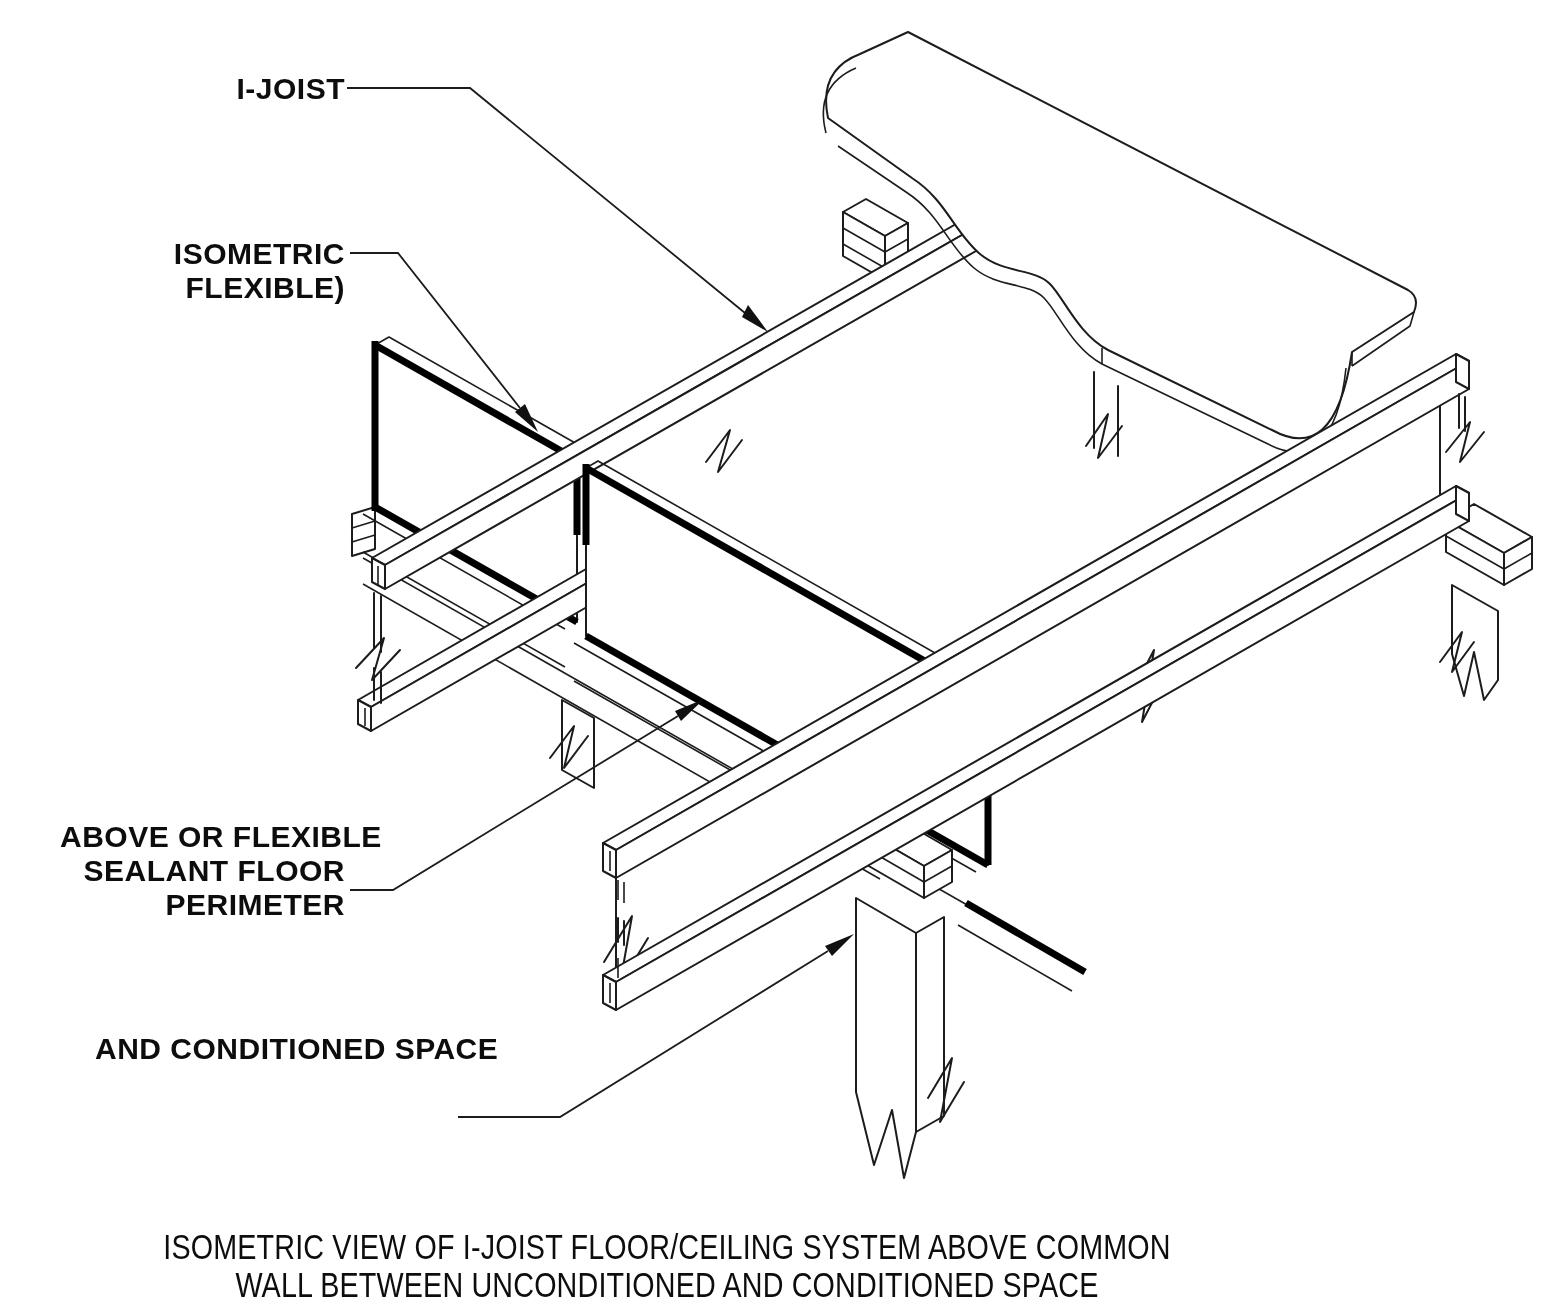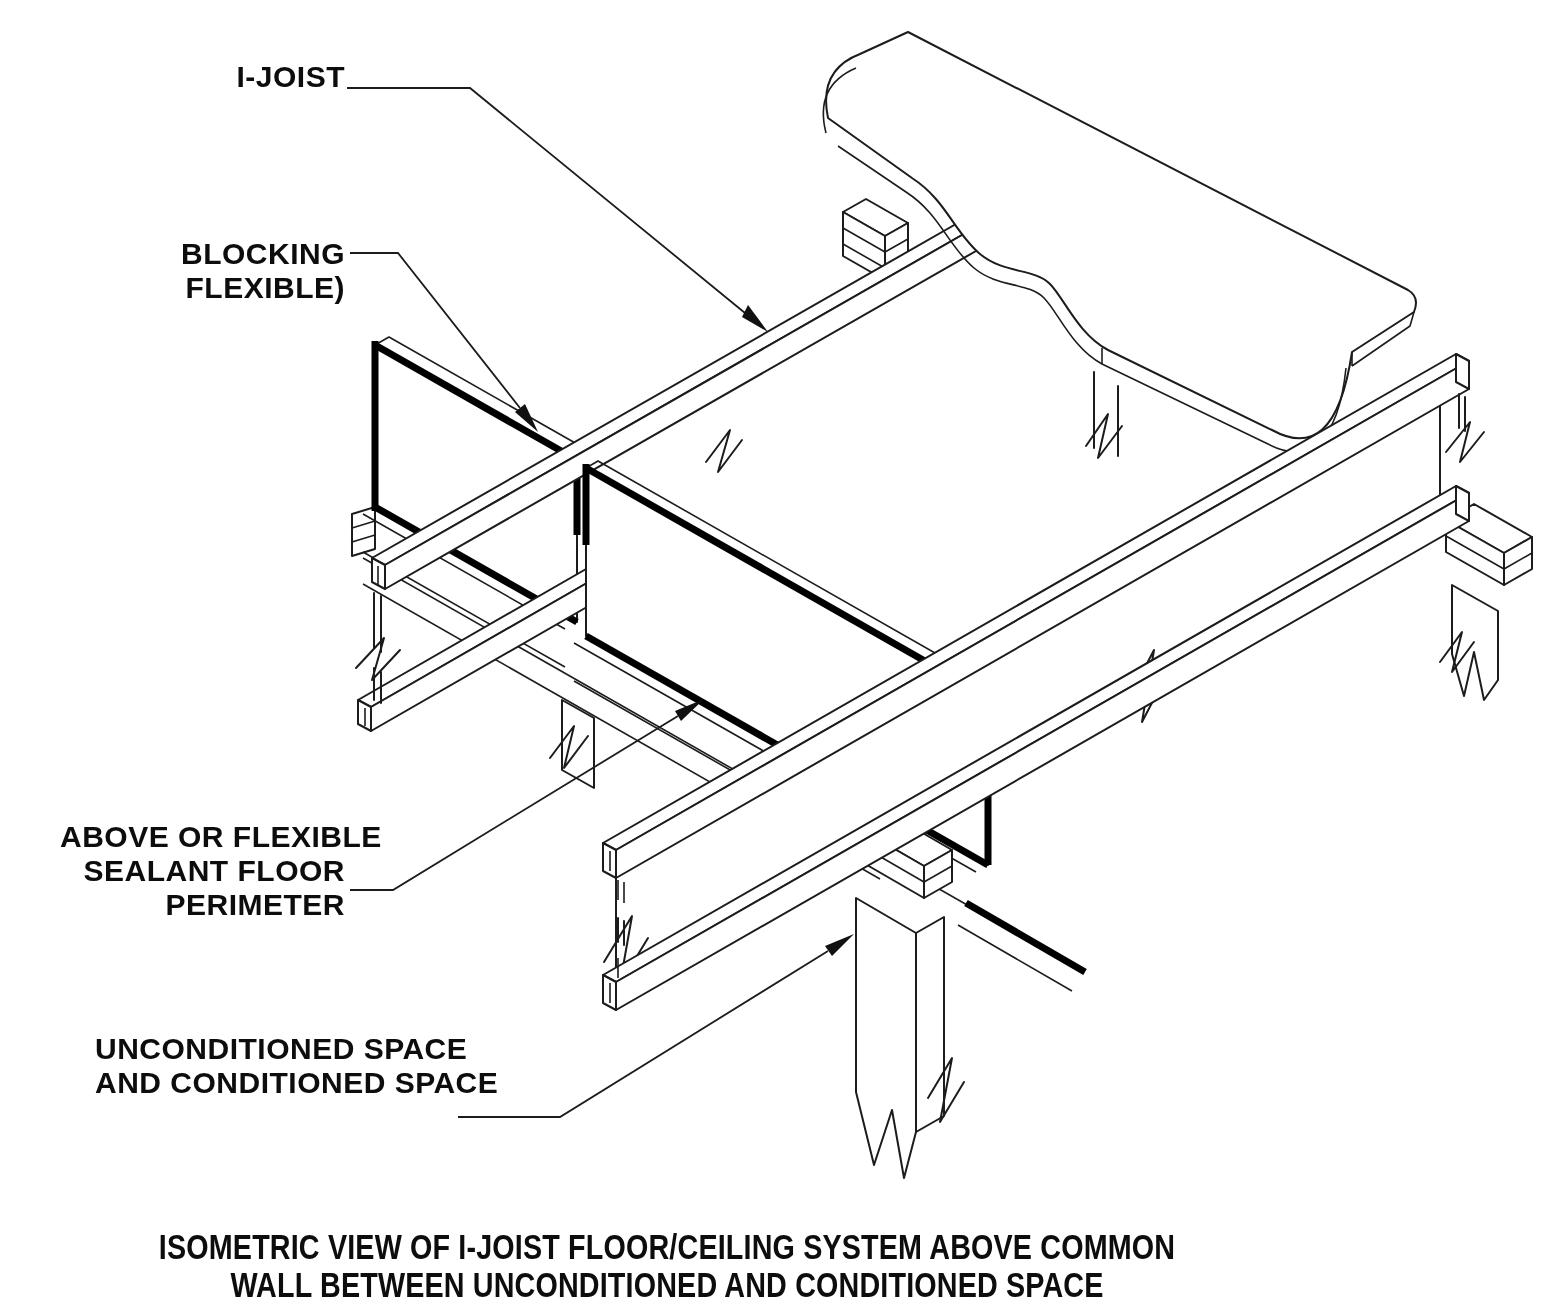--- a/index.html
+++ b/index.html
@@ -7,21 +7,21 @@
     position:relative;width:1558px;height:1311px;background:#ffffff;
     font-family:"Liberation Sans","DejaVu Sans",sans-serif;overflow:hidden;
   }
   svg.draw{position:absolute;left:0;top:0;}
   .lbl{
     position:absolute;color:#0d0d0d;font-weight:bold;font-size:30px;line-height:34px;
     text-align:right;letter-spacing:0.5px;white-space:nowrap;
   }
   .title{
     position:absolute;left:0;width:1334px;text-align:center;color:#0d0d0d;
-    font-weight:bold;font-size:35px;line-height:38px;letter-spacing:0.2px;
+    font-weight:normal;font-size:35px;line-height:38px;letter-spacing:0.2px;
   }
   .title .tline{transform:scaleX(0.82);transform-origin:50% 50%;}
   
   .ln{fill:none;stroke:#1c1c1c;stroke-width:2;stroke-linejoin:round;stroke-linecap:round;}
   .thin{fill:none;stroke:#1c1c1c;stroke-width:1.6;stroke-linejoin:round;}
   .face{fill:#ffffff;stroke:#1c1c1c;stroke-width:2;stroke-linejoin:round;}
   .foam{fill:none;stroke:#000000;stroke-width:7;stroke-linecap:butt;}
   .arrow{fill:#111111;stroke:none;}
   .leader{fill:none;stroke:#1c1c1c;stroke-width:1.8;}
 </style>
@@ -181,37 +181,36 @@
     <g>
       <path class="leader" d="M350,890 L393,890 L678,716"></path>
       <polygon class="arrow" points="704,699 681,721 675,711"></polygon>
     </g>
     <g>
       <path class="leader" d="M458,1117 L560,1117 L828,951"></path>
       <polygon class="arrow" points="854,934 832,956 825,946"></polygon>
     </g>
   </svg>
 
-  <div class="lbl" style="left:100px;top:60px;width:245px;">
+  <div class="lbl" style="left:100px;top:72px;width:245px;">
     <div>I-JOIST</div>
   </div>
 
   <div class="lbl" style="left:100px;top:237px;width:245px;">
-    <div>BLOCKING</div>
+    <div>ISOMETRIC</div>
     <div>FLEXIBLE)</div>
   </div>
 
   <div class="lbl" style="left:60px;top:820px;width:285px;">
     <div>ABOVE OR FLEXIBLE</div>
     <div>SEALANT FLOOR</div>
     <div>PERIMETER</div>
   </div>
 
   <div class="lbl" style="left:95px;top:1032px;width:360px;">
-    <div>UNCONDITIONED SPACE</div>
     <div>AND CONDITIONED SPACE</div>
   </div>
 
   <div class="title" style="top:1228px;">
     <div class="tline">ISOMETRIC VIEW OF I-JOIST FLOOR/CEILING SYSTEM ABOVE COMMON</div>
     <div class="tline">WALL BETWEEN UNCONDITIONED AND CONDITIONED SPACE</div>
   </div>
 
 </div>
 

